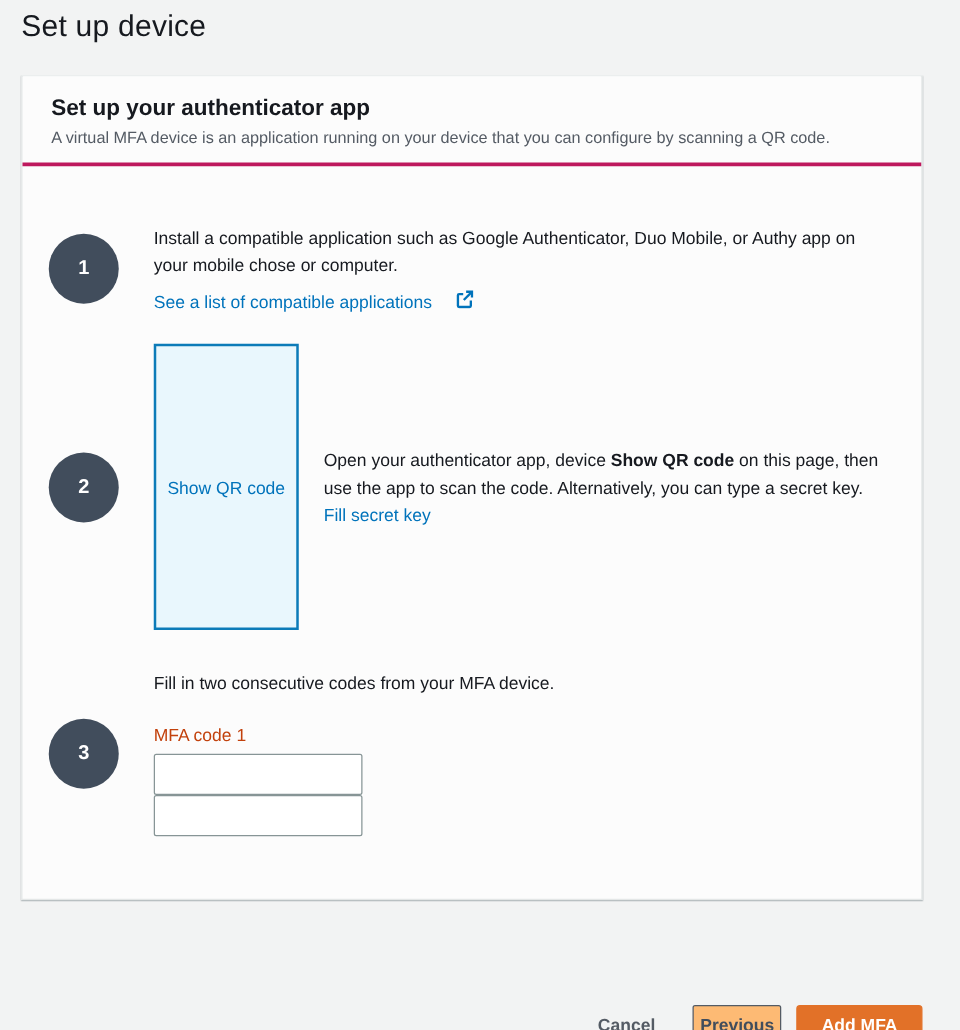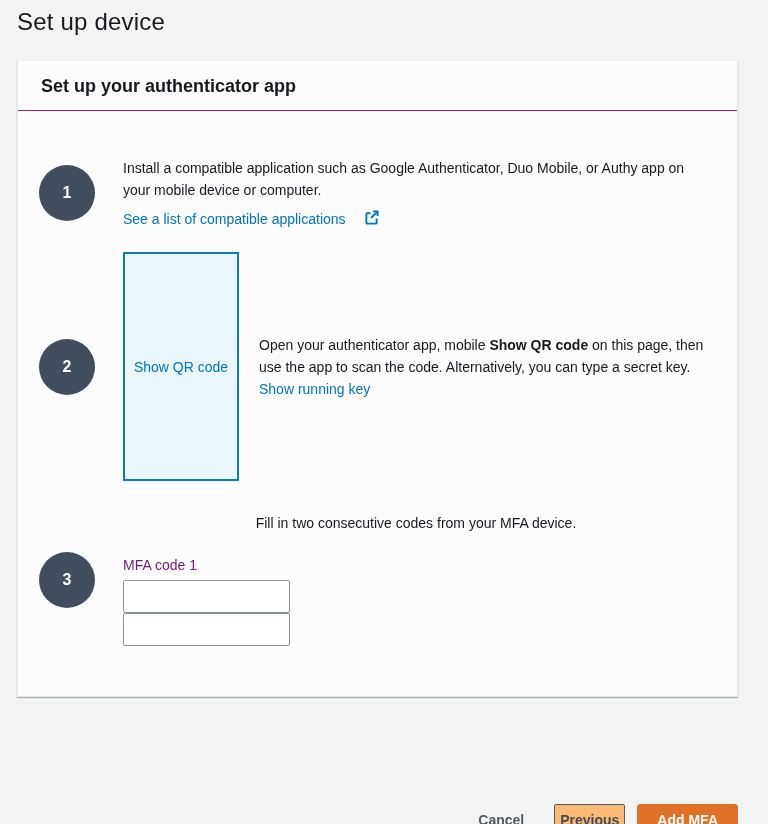--- a/index.html
+++ b/index.html
@@ -23,21 +23,21 @@
     position: absolute;
     left: 17px; top: 60px;
     width: 721px;
     background: #fcfcfc;
     border: 1px solid #e4e7e7;
     border-top-color: #ebeeee;
     box-shadow: 0 1px 1px 0 rgba(0,28,36,0.3);
   }
   .card-header {
     padding: 15px 20px 13px 23px;
-    border-bottom: 1px solid #be185d;
+    border-bottom: 3px solid #be185d;
   }
   .card-title {
     font-size: 18px;
     font-weight: 700;
     color: #16191f;
   }
   .card-description {
     margin-top: 5px;
     font-size: 13px;
     color: #545b64;
@@ -112,28 +112,27 @@
     margin-left: 20px;
     font-size: 14px;
     line-height: 22px;
     max-width: 458px;
   }
   .step2-text b { font-weight: 700; }
   
   .step3-intro {
     font-size: 14px;
     line-height: 20px;
-    text-align: center;
   }
   .field-label {
     display: block;
     font-size: 14px;
     margin-top: 24px;
     margin-bottom: 7px;
-    color: #701a75;
+    color: #c2410c;
   }
   .mfa-input {
     display: block;
     width: 167px;
     height: 33px;
     background: #ffffff;
     border: 1px solid #879596;
     border-radius: 2px;
     padding: 0 8px;
     font-size: 14px;
@@ -183,30 +182,31 @@
   }
 </style>
 </head>
 <body>
 
 <h1 class="page-title">Set up device</h1>
 
 <section class="card">
   <header class="card-header">
     <h2 class="card-title">Set up your authenticator app</h2>
+    <p class="card-description">A virtual MFA device is an application running on your device that you can configure by scanning a QR code.</p>
   </header>
 
   <div class="card-body">
 
     <div class="step step-1">
       <div class="step-circle">
         <span>1</span>
       </div>
       <div class="step-content">
-        <p class="step-text">Install a compatible application such as Google Authenticator, Duo Mobile, or Authy app on your mobile device or computer.</p>
+        <p class="step-text">Install a compatible application such as Google Authenticator, Duo Mobile, or Authy app on your mobile chose or computer.</p>
         <a class="link compat-link">
           <span>See a list of compatible applications</span>
           <span class="ext-icon">
             <svg width="15" height="15" viewBox="0 0 16 16" fill="none">
               <path d="M13.5 9v4.5a1 1 0 0 1-1 1h-9a1 1 0 0 1-1-1v-9a1 1 0 0 1 1-1H7" stroke="#0073bb" stroke-width="2"></path>
               <path d="M9.5 1.5h5v5" stroke="#0073bb" stroke-width="2"></path>
               <path d="M14 2L7.5 8.5" stroke="#0073bb" stroke-width="2"></path>
             </svg>
           </span>
         </a>
@@ -215,21 +215,21 @@
 
     <div class="step step-2">
       <div class="step-circle">
         <span>2</span>
       </div>
       <div class="step-content step2-row">
         <button class="qr-button">
           <span>Show QR code</span>
         </button>
         <p class="step2-text">
-          <span>Open your authenticator app, mobile </span><b>Show QR code</b><span> on this page, then use the app to scan the code. Alternatively, you can type a secret key. </span><a class="link">Show running key</a>
+          <span>Open your authenticator app, device </span><b>Show QR code</b><span> on this page, then use the app to scan the code. Alternatively, you can type a secret key. </span><a class="link">Fill secret key</a>
         </p>
       </div>
     </div>
 
     <div class="step step-3">
       <div class="step-circle">
         <span>3</span>
       </div>
       <div class="step-content">
         <p class="step3-intro">Fill in two consecutive codes from your MFA device.</p>

